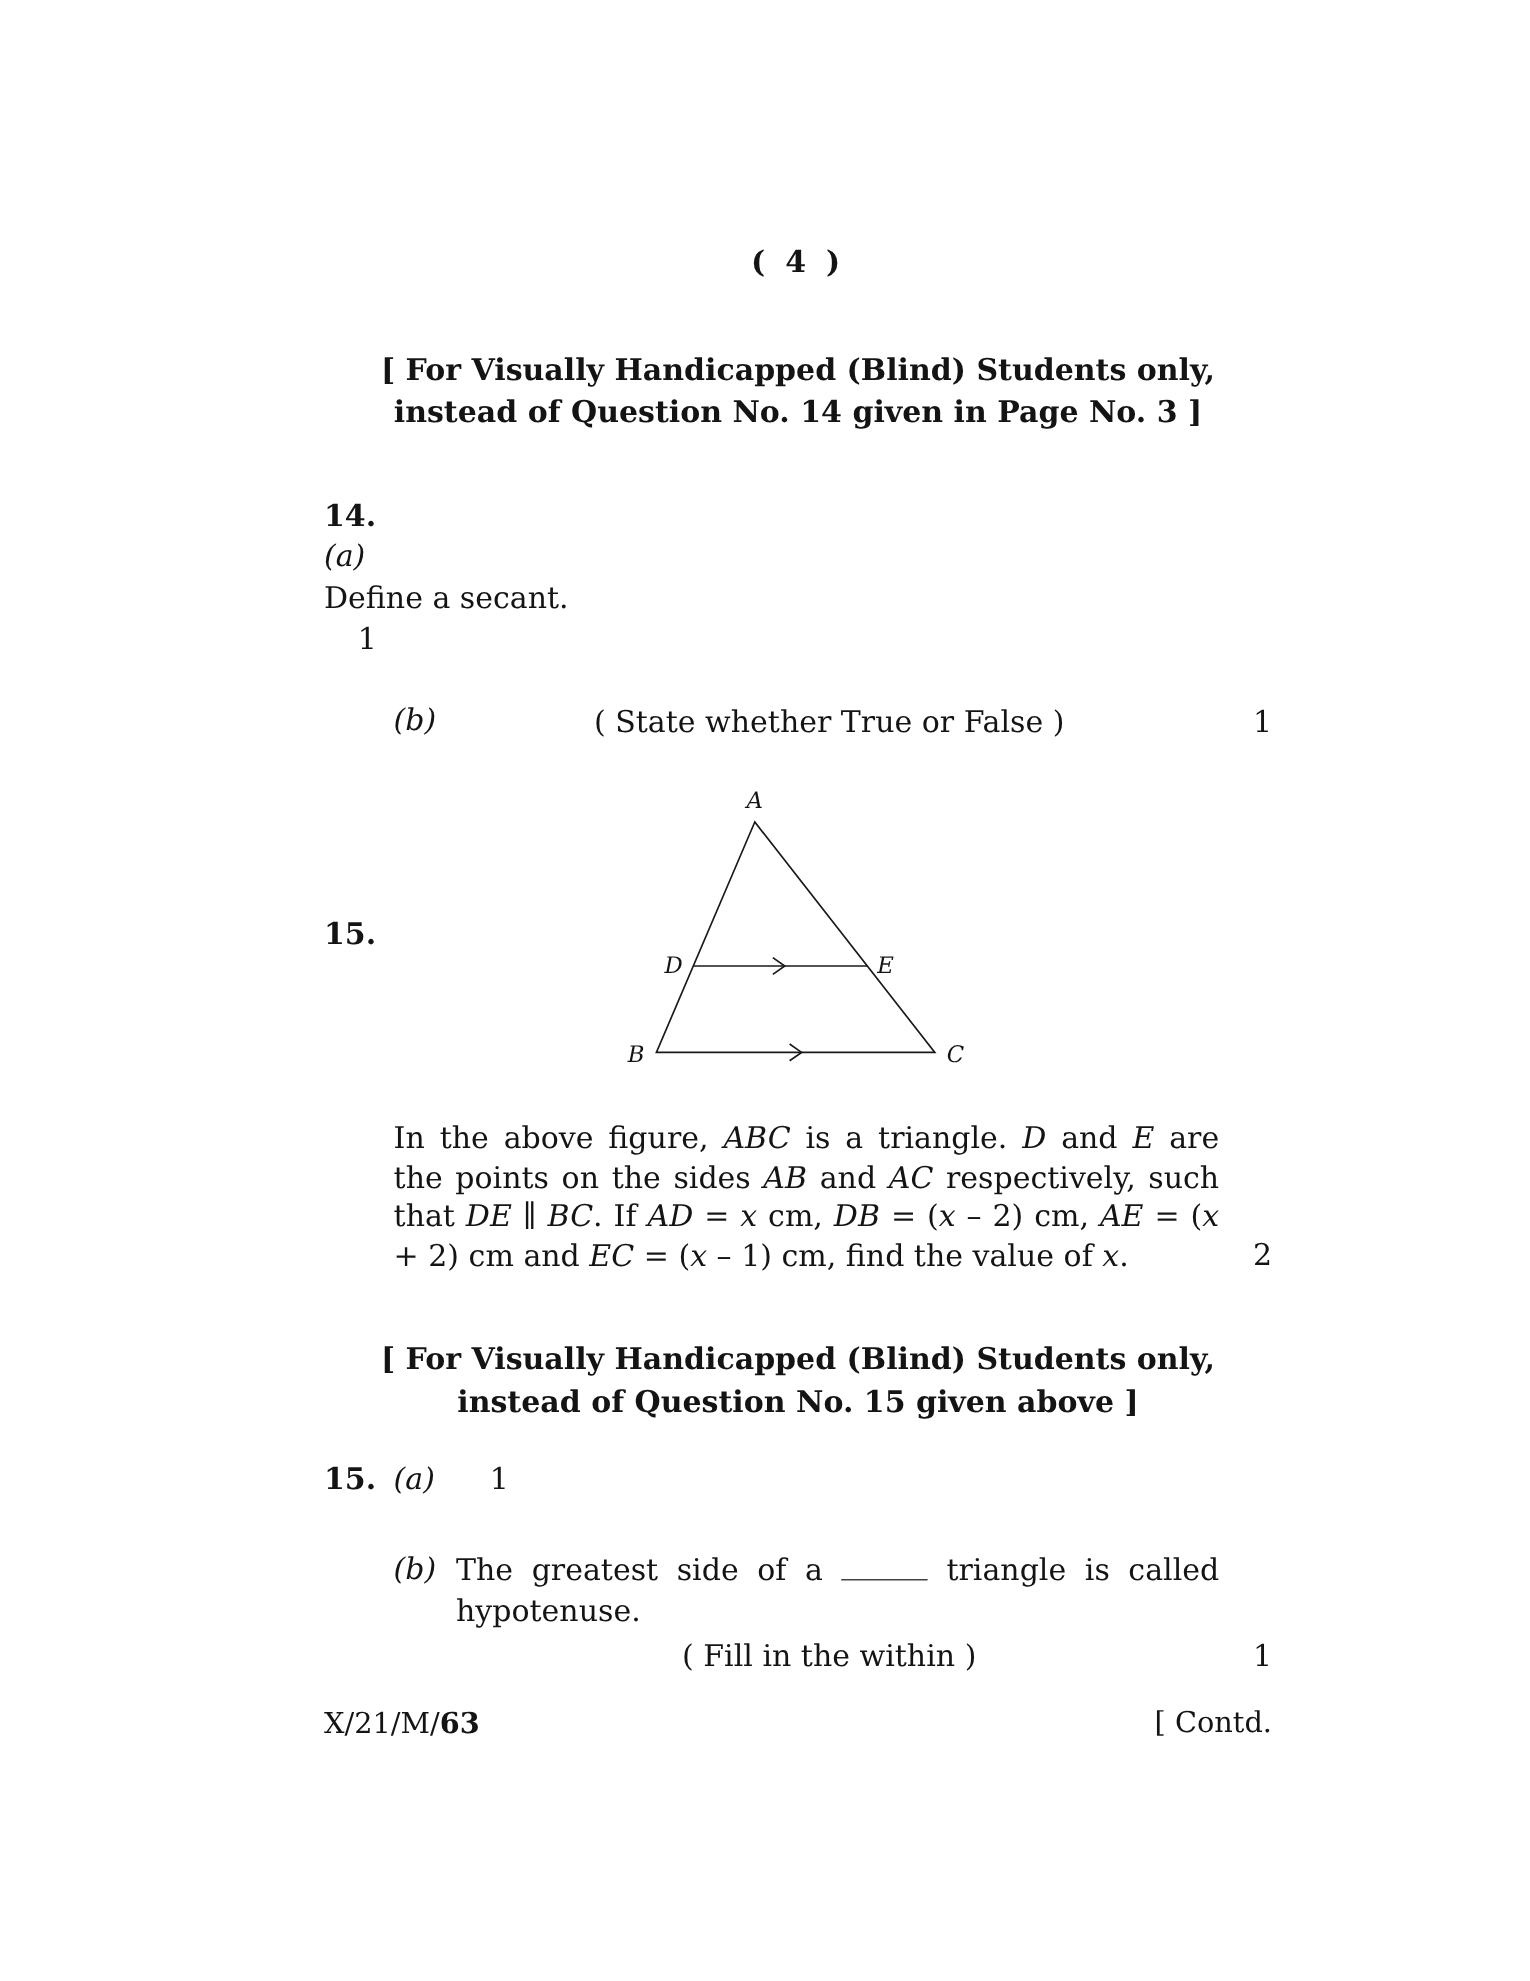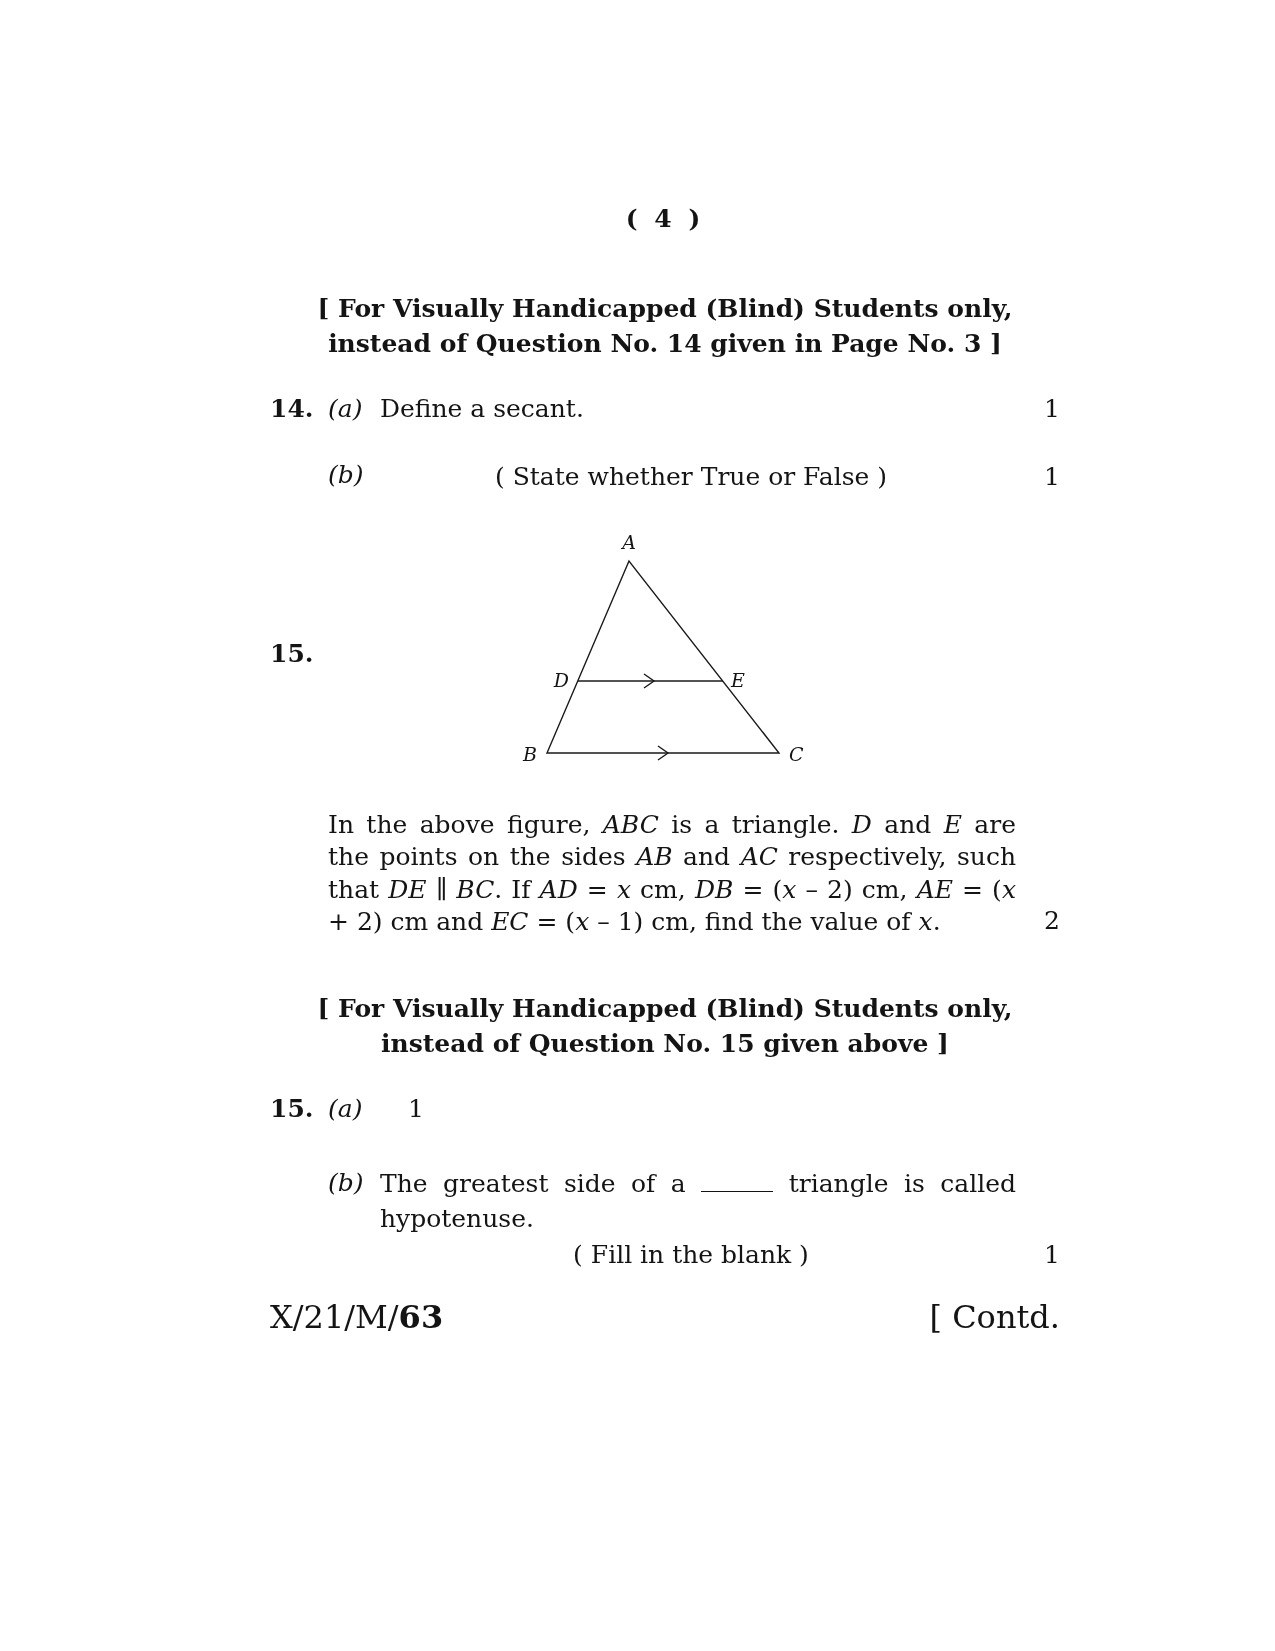--- a/index.html
+++ b/index.html
@@ -13,29 +13,29 @@
   .sec-header{text-align:center;font-weight:bold;line-height:1.42;}
   .sec-header.first{margin-top:54px;}
   .sec-header.second{margin-top:52px;}
   .row{display:flex;}
   .qnum{width:58px;flex:none;font-weight:bold;}
   .qletter{width:52px;flex:none;font-style:italic;}
   .qbody{flex:1;text-align:justify;}
   .marks{width:44px;flex:none;text-align:right;display:flex;flex-direction:column;}
   .marks.bottom{justify-content:flex-end;}
   .note{text-align:center;padding-right:14px;margin-top:2px;}
-  .row-q14a{margin-top:30px;}
+  .row-q14a{margin-top:51px;flex-direction:column;}
   .row-q14b{margin-top:32px;}
   .row-fig{margin-top:34px;align-items:center;}
   .fig-wrap{flex:1;display:flex;justify-content:center;}
   .row-para{margin-top:28px;}
   .para{line-height:1.3;}
   .row-q15a{margin-top:30px;}
   .row-q15b{margin-top:40px;}
-  .footer{display:flex;justify-content:space-between;margin-top:22px;font-size:32px;}
+  .footer{display:flex;justify-content:space-between;margin-top:22px;font-size:24px;}
   .b{font-weight:bold;}
   .it{font-style:italic;}
   .blank{display:inline-block;width:72px;height:1em;border-bottom:1.6px solid #141414;vertical-align:baseline;}
   .ln{fill:none;stroke:#1a1a1a;stroke-width:1.4;stroke-linejoin:miter;}
   .lbl{font-family:"DejaVu Serif","Liberation Serif",serif;font-style:italic;font-size:19px;fill:#141414;}
 </style>
 </head>
 <body>
 
 <div class="page">
@@ -101,21 +101,21 @@
       <div class="qnum">15.</div>
       <div class="qletter">(a)</div>
       <div class="marks">1</div>
     </div>
 
     <div class="row row-q15b">
       <div class="qnum"></div>
       <div class="qletter">(b)</div>
       <div class="qbody">
         <div><span>The greatest side of a </span><span class="blank"></span><span> triangle is called hypotenuse.</span></div>
-        <div class="note">( Fill in the blank )</div>
+        <div class="note">( Fill in the within )</div>
       </div>
       <div class="marks bottom">
         <div>1</div>
       </div>
     </div>
 
     <div class="footer">
       <div><span>X/21/M/</span><span class="b">63</span></div>
       <div>[ Contd.</div>
     </div>

